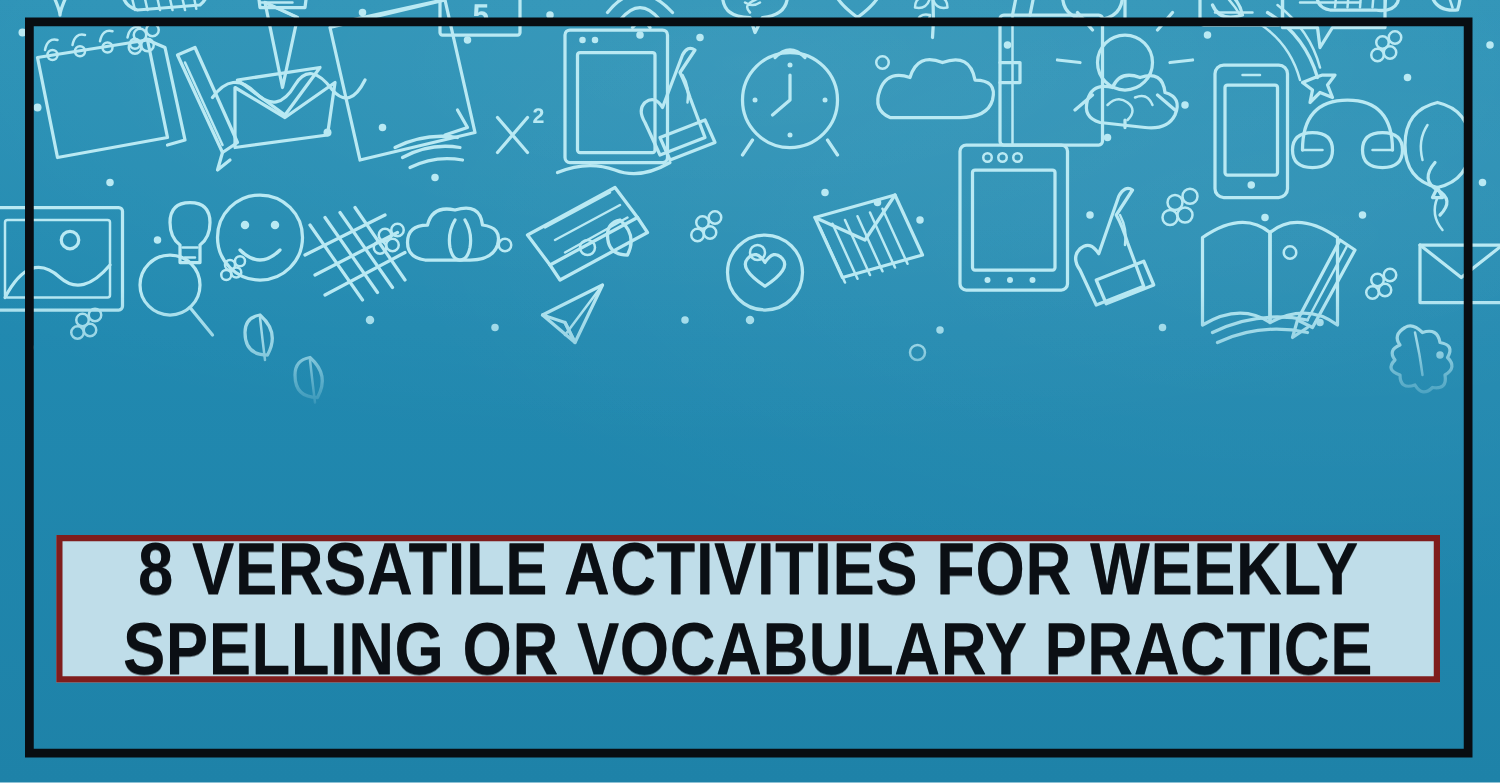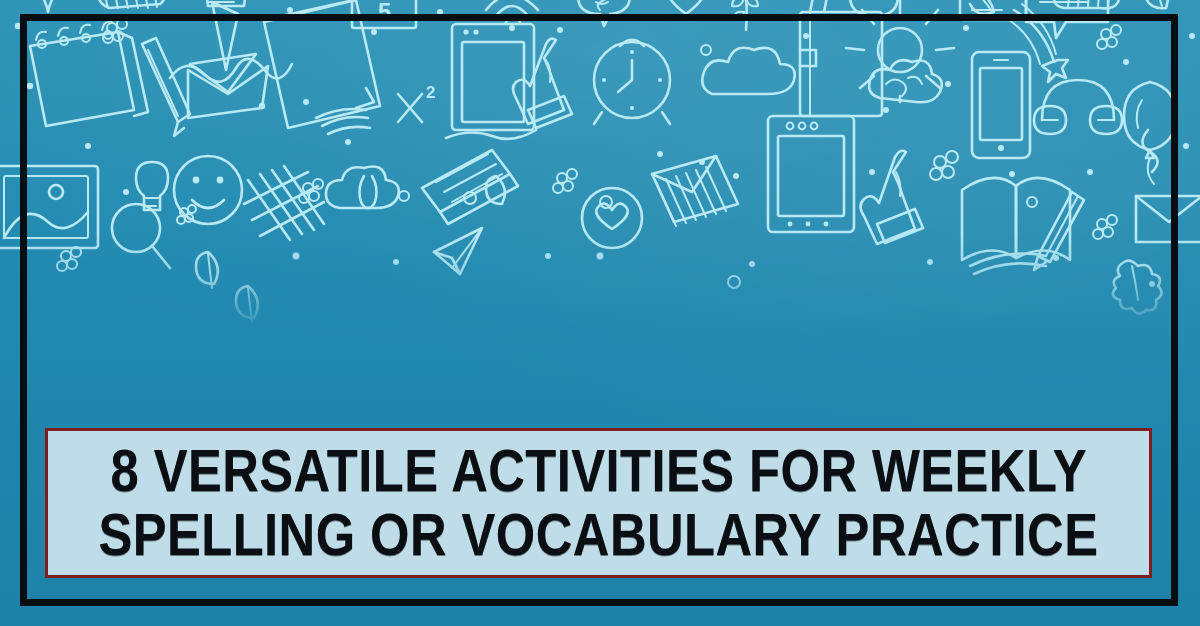--- a/index.html
+++ b/index.html
@@ -46,23 +46,23 @@
     width:1158px;height:592px;
     border:7px solid #080d12;
     box-sizing:border-box;
     pointer-events:none;
   }
 
   
   .title-panel{
     position:absolute;
     left:45px;top:428px;
-    width:1107px;height:150px;
+    width:1107px;height:118px;
     background:#BFDDE9;
-    border:3px solid #7f1d1d;
+    border:5px solid #7f1d1d;
     box-sizing:border-box;
     display:flex;
     flex-direction:column;
     align-items:center;
     justify-content:center;
     text-align:right;
   }
   .title-line{
     color:#0b0f14;
     font-family:"Liberation Sans Narrow","Liberation Sans",sans-serif;

